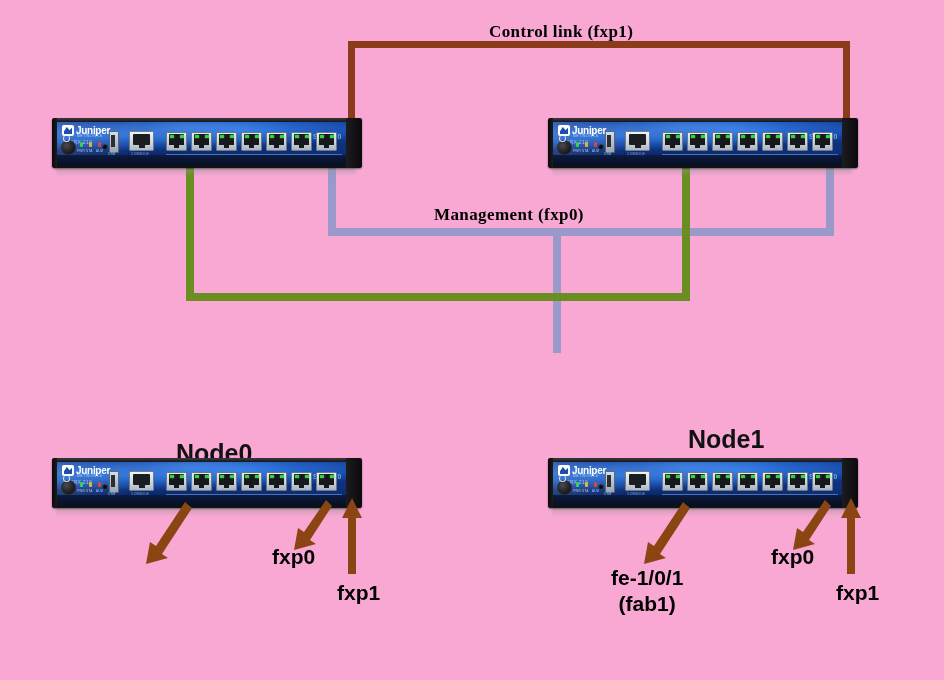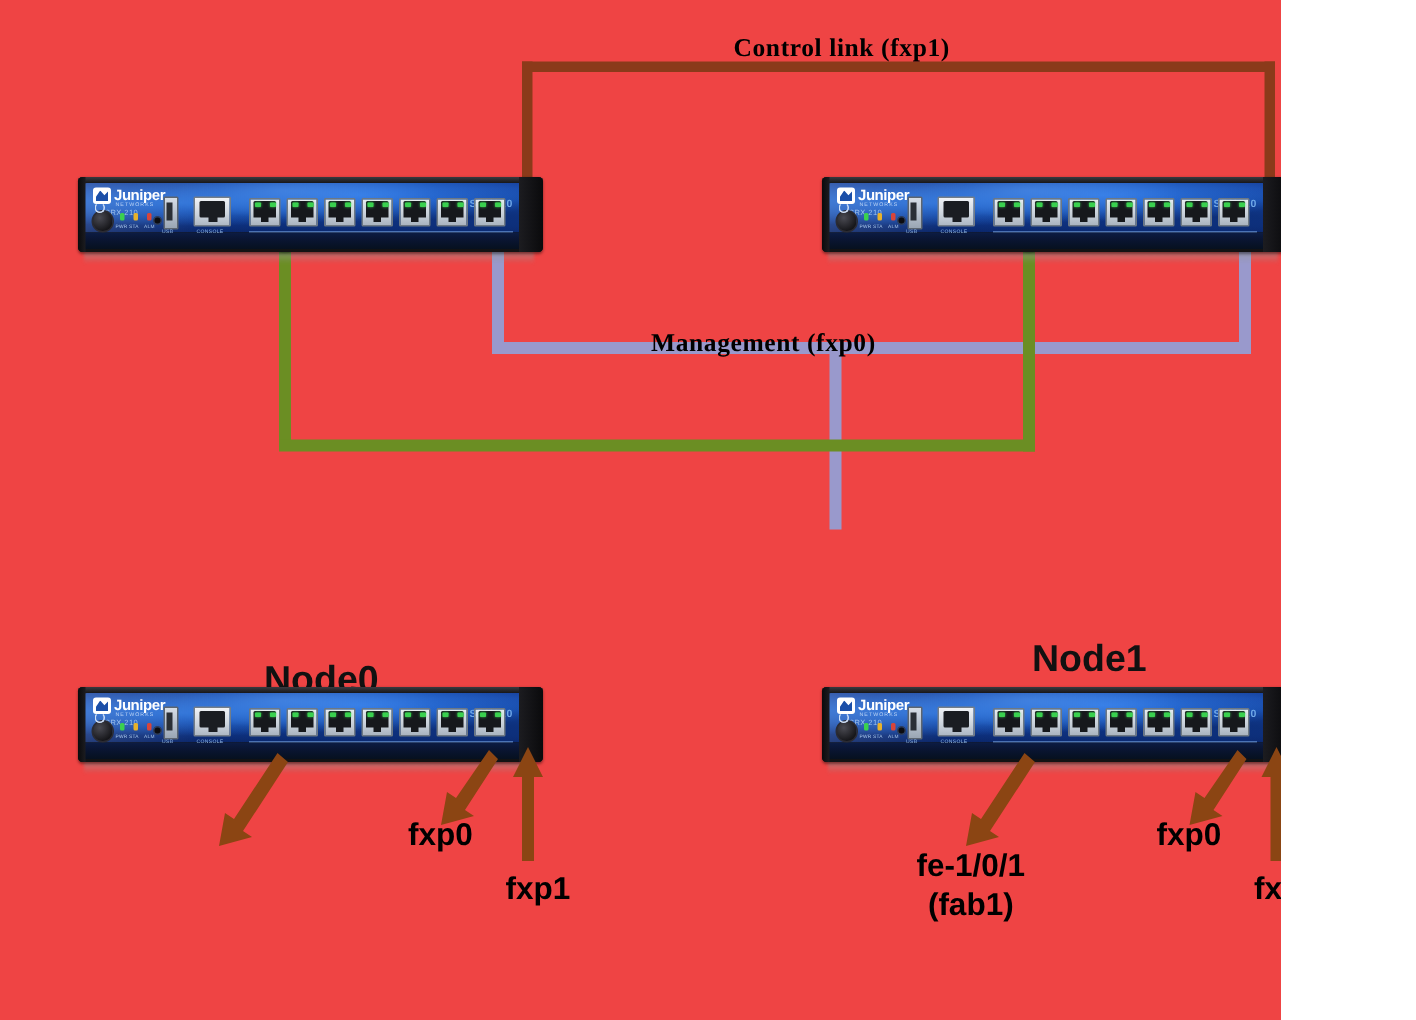--- a/index.html
+++ b/index.html
@@ -5,23 +5,23 @@
   html, body {
     margin: 0;
     padding: 0;
     background: #ffffff;
   }
   body {
     font-family: "Liberation Serif", serif;
   }
   #canvas {
     position: relative;
-    width: 854px;
+    width: 944px;
     height: 680px;
-    background: #ef4444;
+    background: #f9a8d4;
     overflow: hidden;
   }
 
   
   .link-seg {
     position: absolute;
   }
   .connector-dot {
     position: absolute;
     border-radius: 50%;
@@ -363,21 +363,21 @@
   <div class="link-seg" style="left:328px; top:156px; width:8px; height:72px; background:#9999CC;"></div>
 
   <div class="link-seg" style="left:328px; top:228px; width:506px; height:8px; background:#9999CC;"></div>
 
   <div class="link-seg" style="left:826px; top:156px; width:8px; height:80px; background:#9999CC;"></div>
 
   <div class="link-seg" style="left:553px; top:228px; width:8px; height:125px; background:#9999CC;"></div>
 
   <div class="connector-dot" style="left:324px; top:150px; width:16px; height:16px; background:#9fc7e8;"></div>
   <div class="connector-dot" style="left:822px; top:150px; width:16px; height:16px; background:#9fc7e8;"></div>
-  <div class="link-label" style="left:434px; top:219px;">Management (fxp0)</div>
+  <div class="link-label" style="left:434px; top:205px;">Management (fxp0)</div>
 
   <div class="link-seg" style="left:186px; top:160px; width:8px; height:134px; background:#6B8E23;"></div>
   <div class="link-seg" style="left:186px; top:293px; width:504px; height:8px; background:#6B8E23;"></div>
   <div class="link-seg" style="left:682px; top:160px; width:8px; height:141px; background:#6B8E23;"></div>
   <div class="connector-dot" style="left:181px; top:151px; width:18px; height:18px; background:#4F7A1E;"></div>
   <div class="connector-dot" style="left:677px; top:151px; width:18px; height:18px; background:#4F7A1E;"></div>
 
   <div class="device" style="left:52px; top:118px;">
     <div class="dev-shadow"></div>
     <div class="dev-body">

